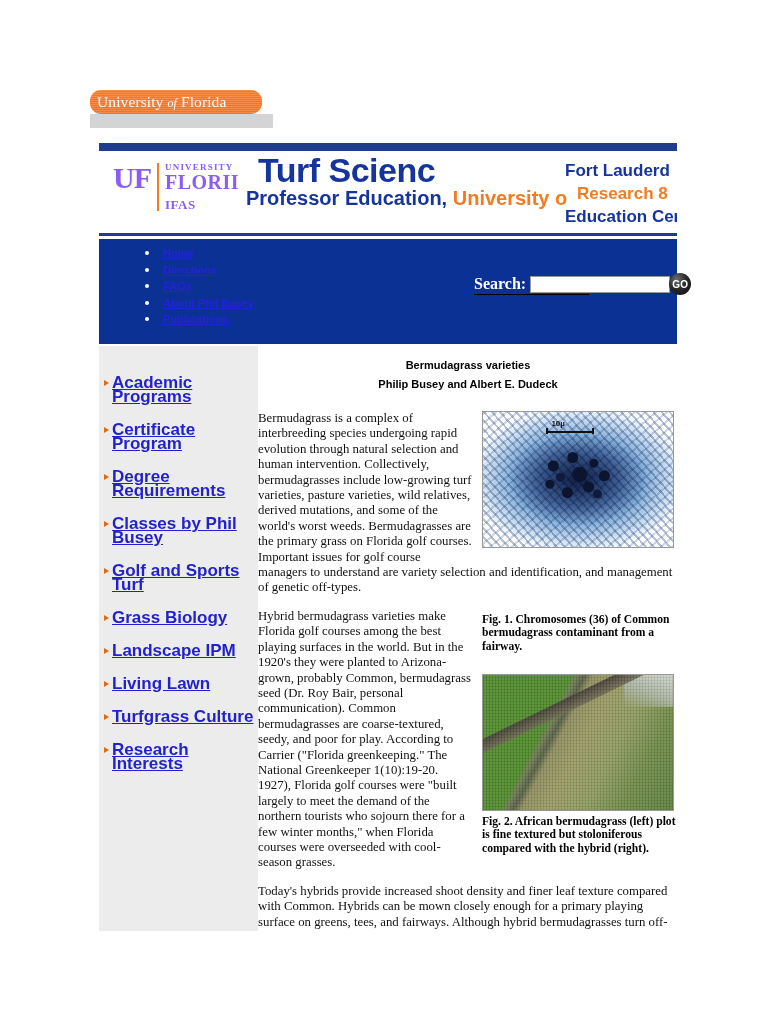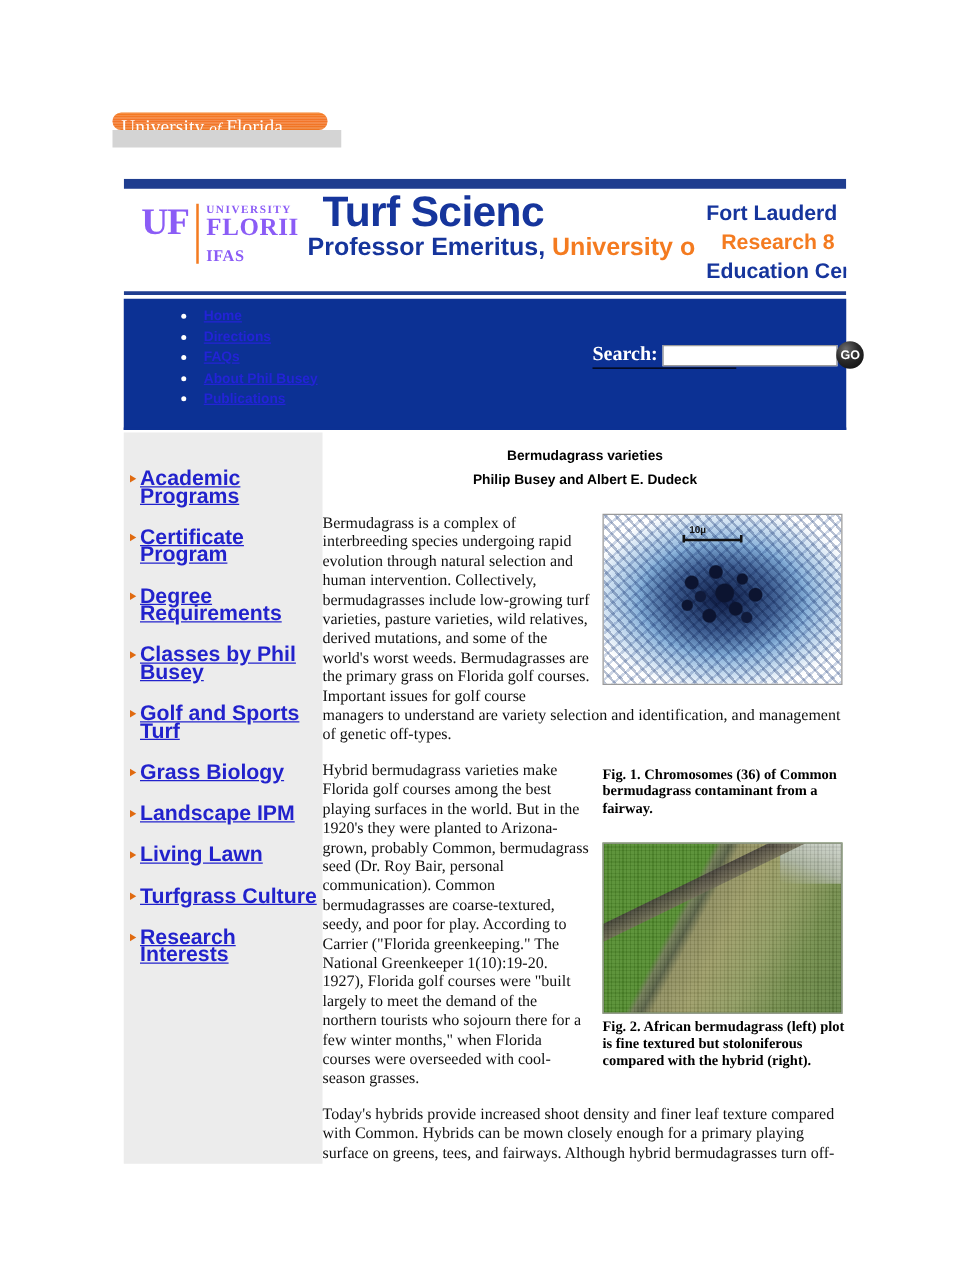--- a/index.html
+++ b/index.html
@@ -25,21 +25,21 @@
 
   
   .uf-banner-wrap {
     position: absolute;
     left: 90px;
     top: 90px;
     width: 240px;
   }
   .uf-banner {
     width: 172px;
-    height: 14px;
+    height: 24px;
     background: linear-gradient(180deg,#f47b20 0%, #f4752a 45%, #ef7622 100%);
     position: relative;
     box-sizing: border-box;
     overflow: hidden;
     border-radius: 11px;
   }
   .uf-banner .stripes {
     position: absolute;
     left:0; top:0; right:0; bottom:0;
     background: repeating-linear-gradient(180deg, rgba(255,255,255,.16) 0px, rgba(255,255,255,.16) 1px, rgba(255,255,255,0) 1px, rgba(255,255,255,0) 2px);
@@ -489,21 +489,21 @@
       <div class="uf-rule"></div>
       <div class="uf-words">
         <div class="uf-univ">UNIVERSITY</div>
         <div class="uf-florida">FLORII</div>
         <div class="uf-ifas">IFAS</div>
       </div>
     </div>
 
     <div class="mast-center">
       <div class="mast-l1">Turf Scienc</div>
-      <div class="mast-l3"><span class="mast-blue">Professor Emeritus,</span> <span class="mast-orange">University o</span></div>
+      <div class="mast-l3"><span class="mast-blue">Professor Education,</span> <span class="mast-orange">University o</span></div>
     </div>
 
     <div class="mast-right">
       <div class="mast-blue r1">Fort Lauderd</div>
       <div class="mast-orange r2">Research 8</div>
       <div class="mast-blue r3">Education Cer</div>
     </div>
 
     <div class="botbar"></div>
   </div>

